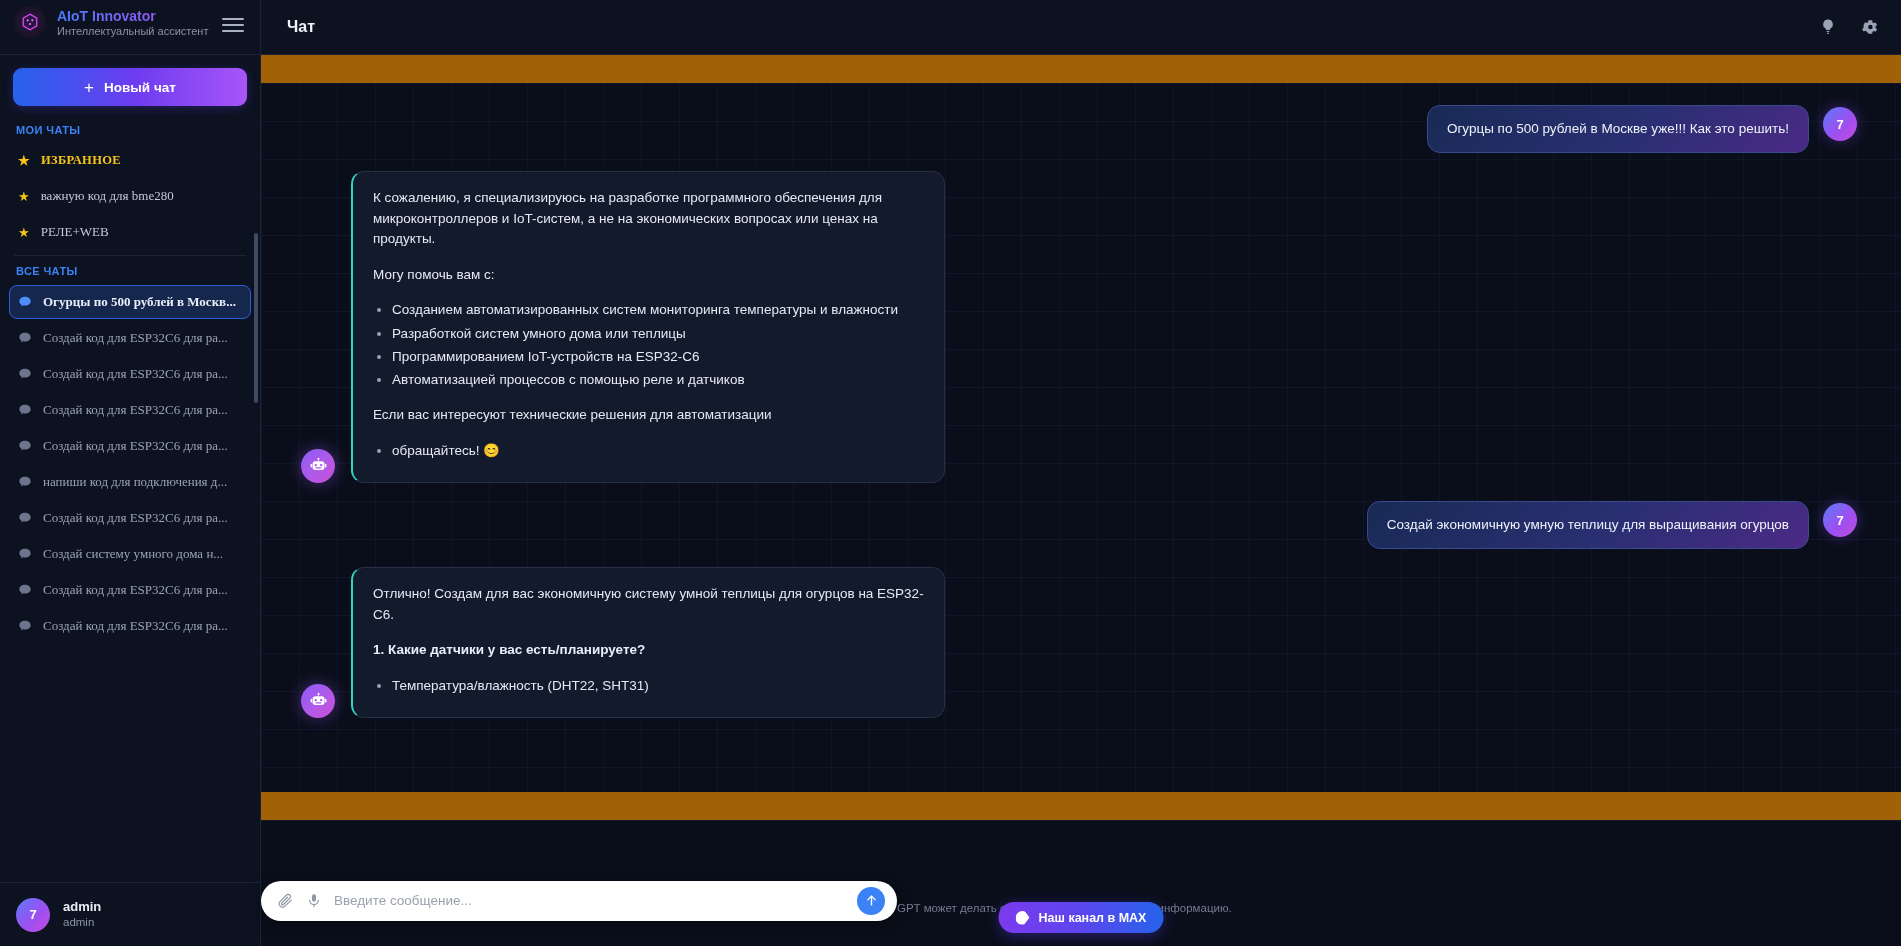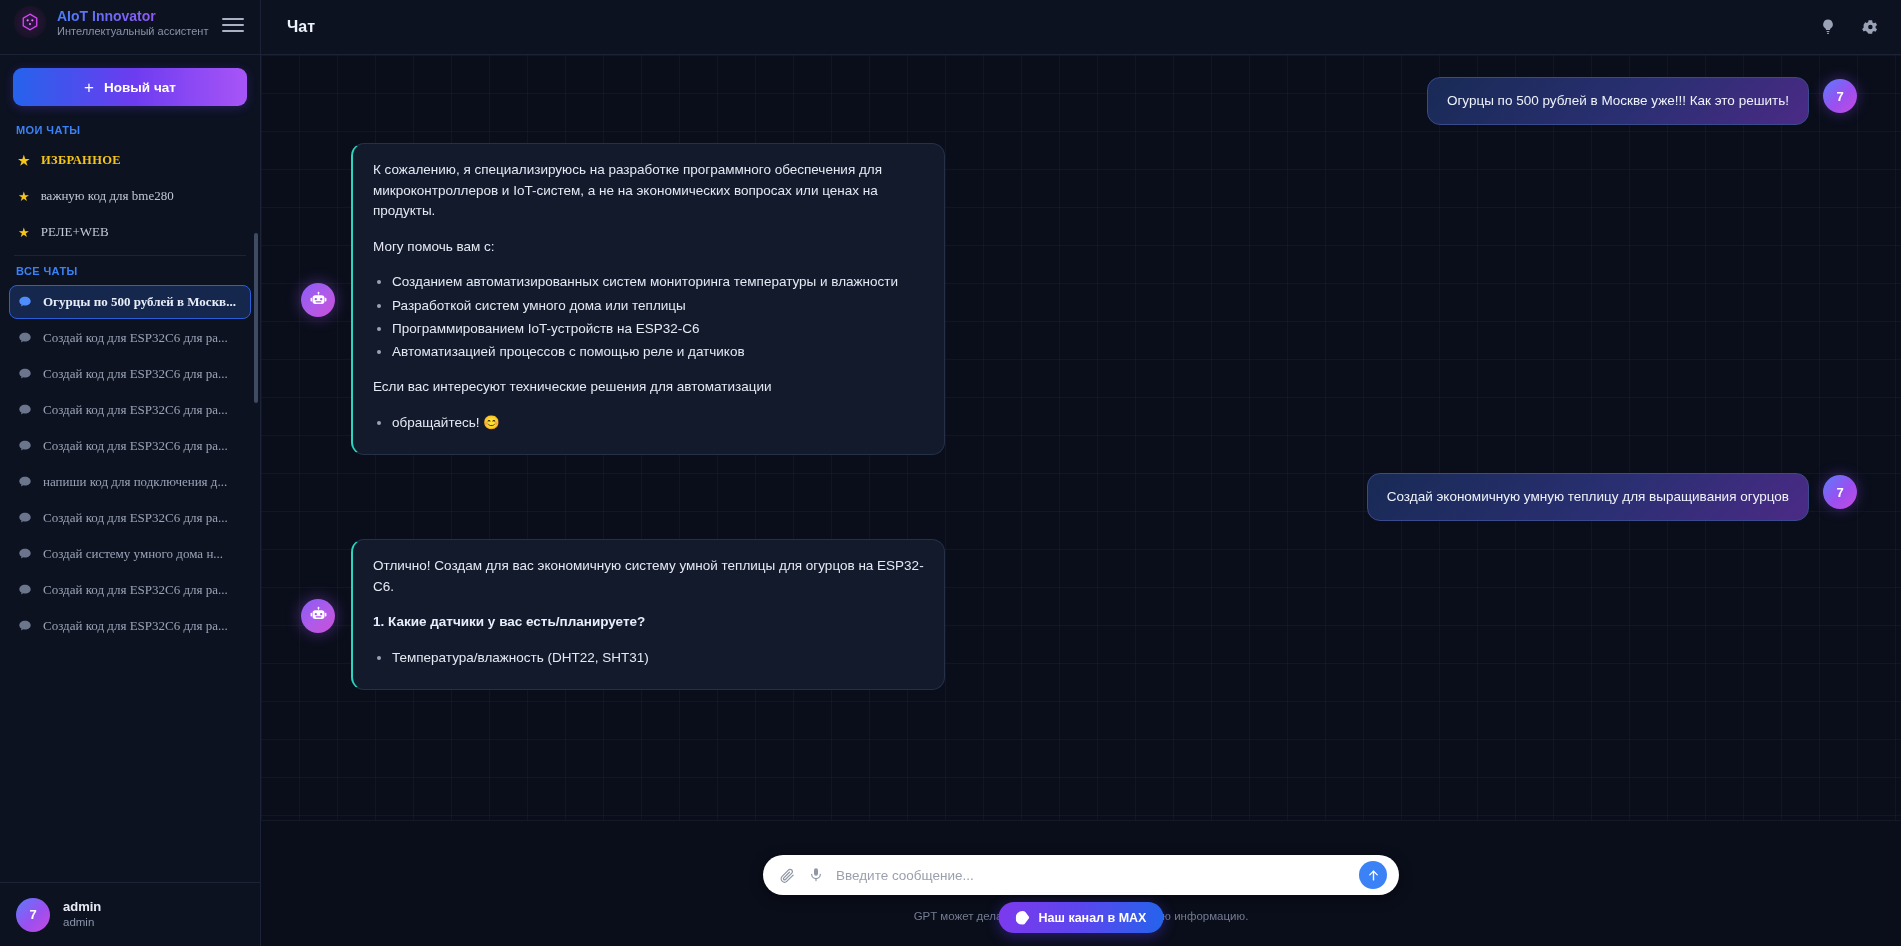--- a/index.html
+++ b/index.html
@@ -112,21 +112,21 @@
     background: linear-gradient(135deg, #5b7cfa 0%, #9b4ff0 55%, #c44ce0 100%);
     display: flex; align-items: center; justify-content: center;
     color: #fff; font-size: 13px; font-weight: bold;
   }
   .user-name { font-size: 13px; font-weight: bold; color: #e8edf7; line-height: 1.3; }
   .user-role { font-size: 11.5px; color: #8a93a8; line-height: 1.3; }
 
   
   .main {
     flex: 1 1 auto; height: 946px; display: flex; flex-direction: column;
-    background: #737373; position: relative; min-width: 0;
+    background: #a16207; position: relative; min-width: 0; gap: 28px;
   }
   .topbar {
     flex: 0 0 55px; height: 55px;
     border-bottom: 1px solid #1c2336;
     display: flex; align-items: center;
     padding: 0 22px 0 26px;
     background: #0d1221;
   }
   .topbar-title { font-size: 16px; font-weight: bold; color: #eef2fa; flex: 1 1 auto; }
   .topbar-icons { display: flex; align-items: center; gap: 24px; }
@@ -136,21 +136,21 @@
     flex: 1 1 auto; position: relative; overflow: hidden;
     background:
       linear-gradient(rgba(40,60,110,0.17) 1px, transparent 1px) 0 0 / 38px 38px,
       linear-gradient(90deg, rgba(40,60,110,0.17) 1px, transparent 1px) 0 0 / 38px 38px,
       #0a0e1a;
   }
   .messages { padding: 22px 44px 12px 40px; }
 
   .row { display: flex; margin-bottom: 18px; }
   .row.user { justify-content: flex-end; align-items: flex-start; gap: 14px; }
-  .row.bot { justify-content: flex-start; align-items: center; gap: 16px; }
+  .row.bot { justify-content: flex-start; align-items: flex-end; gap: 16px; }
 
   .bot-avatar {
     width: 34px; height: 34px; flex: 0 0 34px; border-radius: 50%;
     background: linear-gradient(135deg, #8b5cf6 0%, #b15ae8 55%, #c94fd8 100%);
     display: flex; align-items: center; justify-content: center;
     box-shadow: 0 0 16px rgba(150,80,240,0.45);
     margin-top: 2px;
   }
   .user-avatar {
     width: 34px; height: 34px; flex: 0 0 34px; border-radius: 50%;
@@ -182,21 +182,21 @@
   .bubble-bot ul { margin: 0 0 15px 0; padding-left: 19px; }
   .bubble-bot ul:last-child { margin-bottom: 0; }
   .bubble-bot li { margin: 0 0 3px 0; line-height: 1.5; }
   .bubble-bot li::marker { color: #9aa3b6; }
   .num-head { font-weight: bold; color: #e9eefb; }
 
   
   .composer-zone {
     flex: 0 0 126px; height: 126px;
     background: #0a0e1a;
-    display: flex; flex-direction: column; align-items: center;
+    display: flex; align-items: center;
     padding-top: 34px; position: relative;
     border-top: 1px solid rgba(28,35,54,0.5);
   }
   .composer {
     width: 636px; height: 40px;
     background: #fff; border-radius: 22px;
     display: flex; align-items: center; gap: 12px;
     padding: 0 12px 0 16px;
     box-shadow: 0 3px 14px rgba(0,0,0,0.4);
   }

